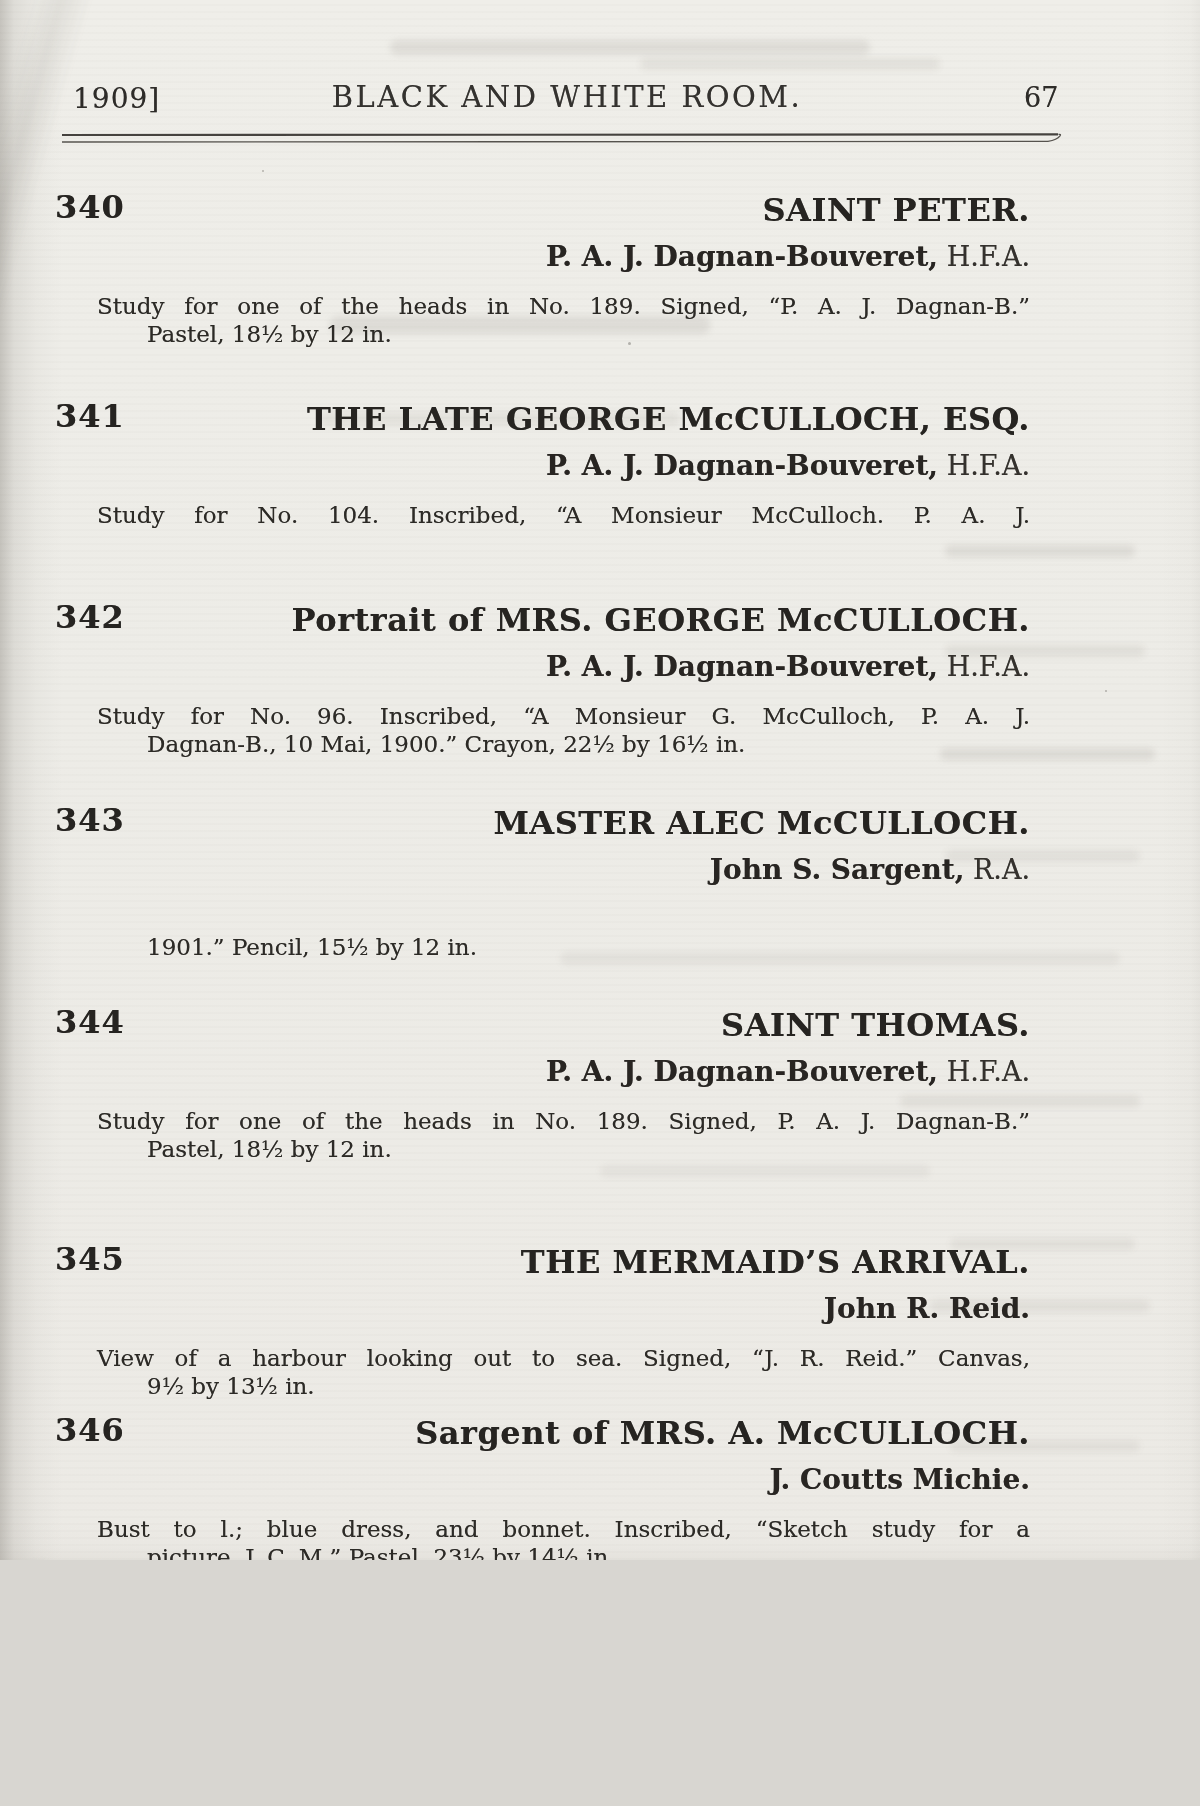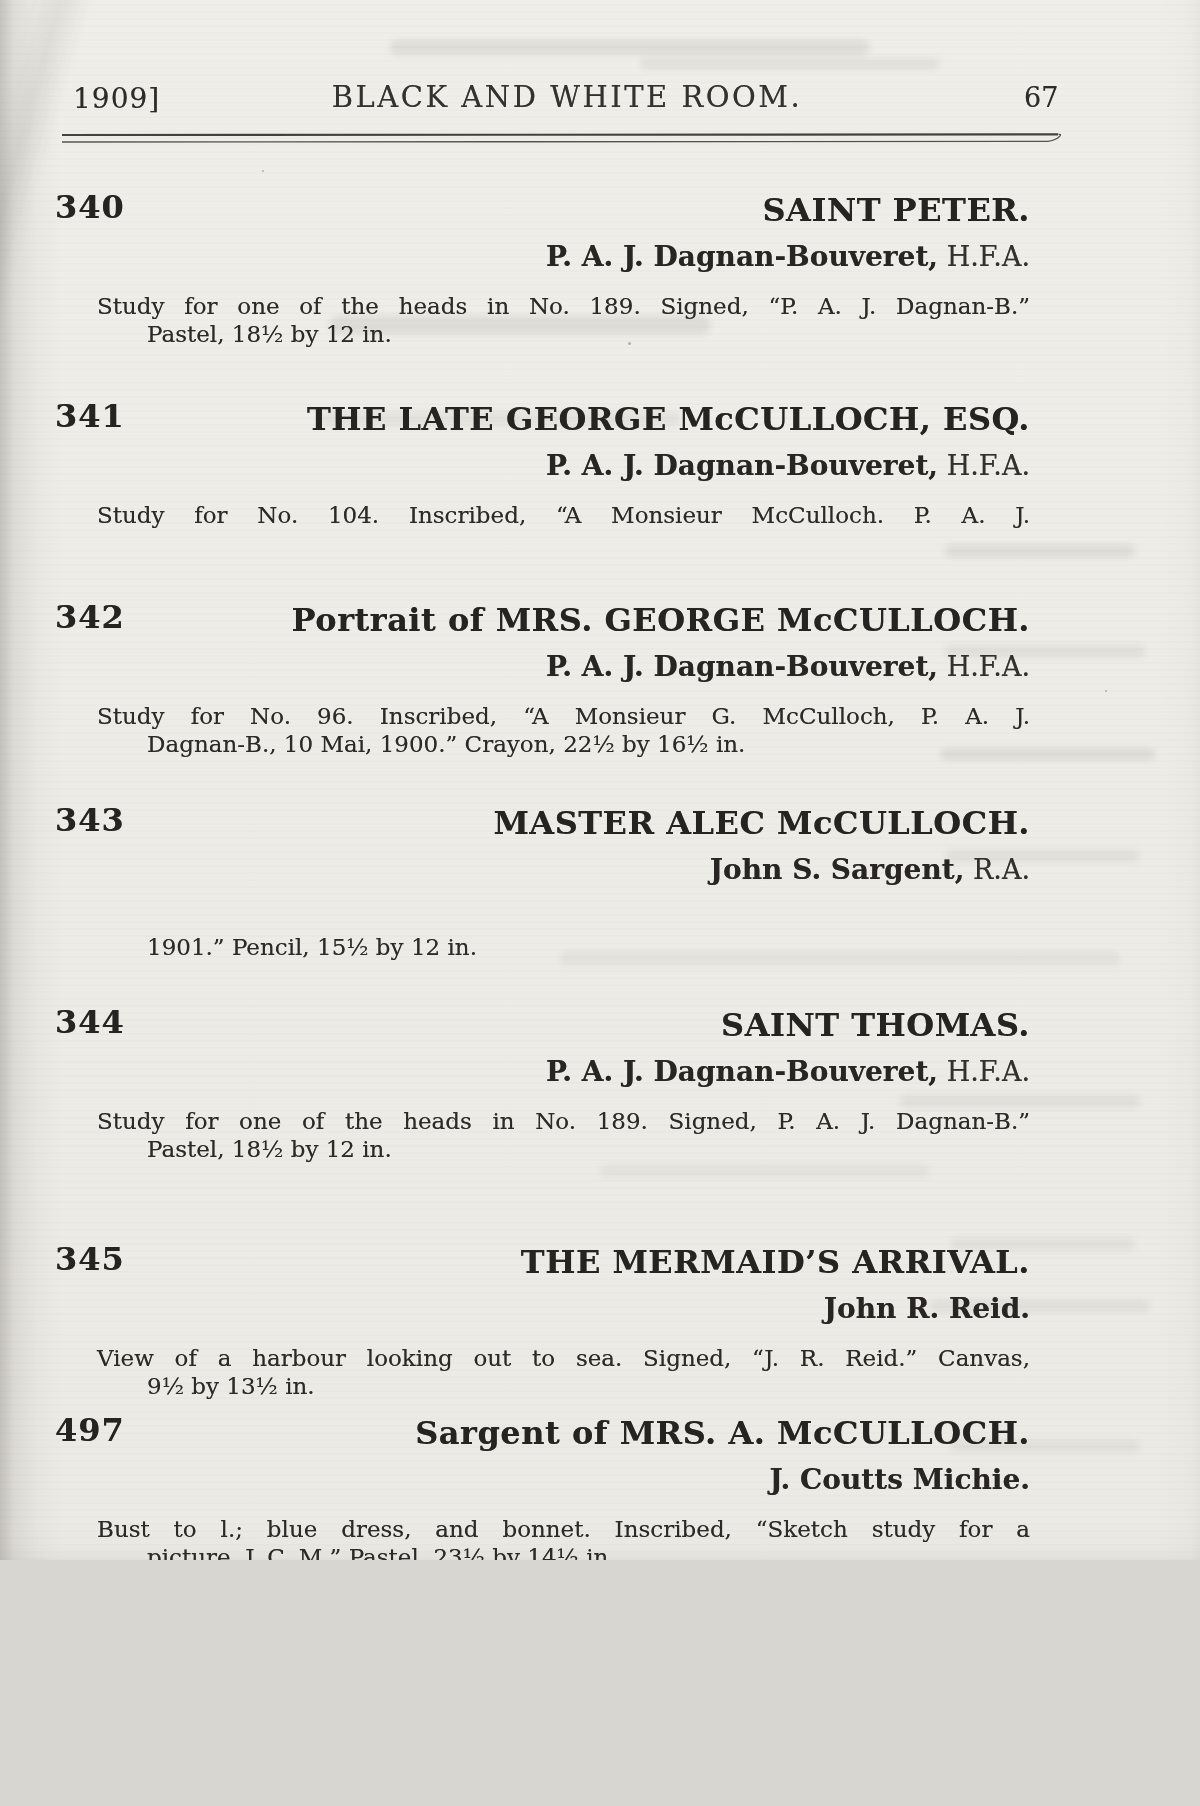--- a/index.html
+++ b/index.html
@@ -133,20 +133,20 @@
 
   <div class="entry e5">
     <div class="cat-num ink">345</div>
     <div class="title ink">THE MERMAID’S ARRIVAL.</div>
     <div class="painter-line"><span class="painter-name ink">John R. Reid.</span><span class="painter-suffix ink"></span></div>
     <div class="desc1 ink">View of a harbour looking out to sea.  Signed, “J. R. Reid.”  Canvas,</div>
     <div class="desc2 ink">9½ by 13½ in.</div>
   </div>
 
   <div class="entry e6">
-    <div class="cat-num ink">497</div>
+    <div class="cat-num ink">346</div>
     <div class="title ink">Sargent of MRS. A. McCULLOCH.</div>
     <div class="painter-line"><span class="painter-name ink">J. Coutts Michie.</span><span class="painter-suffix ink"></span></div>
     <div class="desc1 ink">Bust to l.;  blue dress, and bonnet.  Inscribed, “Sketch study for a</div>
     <div class="desc2 ink">picture, J. C. M.”  Pastel, 23½ by 14½ in.</div>
   </div>
 
 </div>
 
 </body></html>

